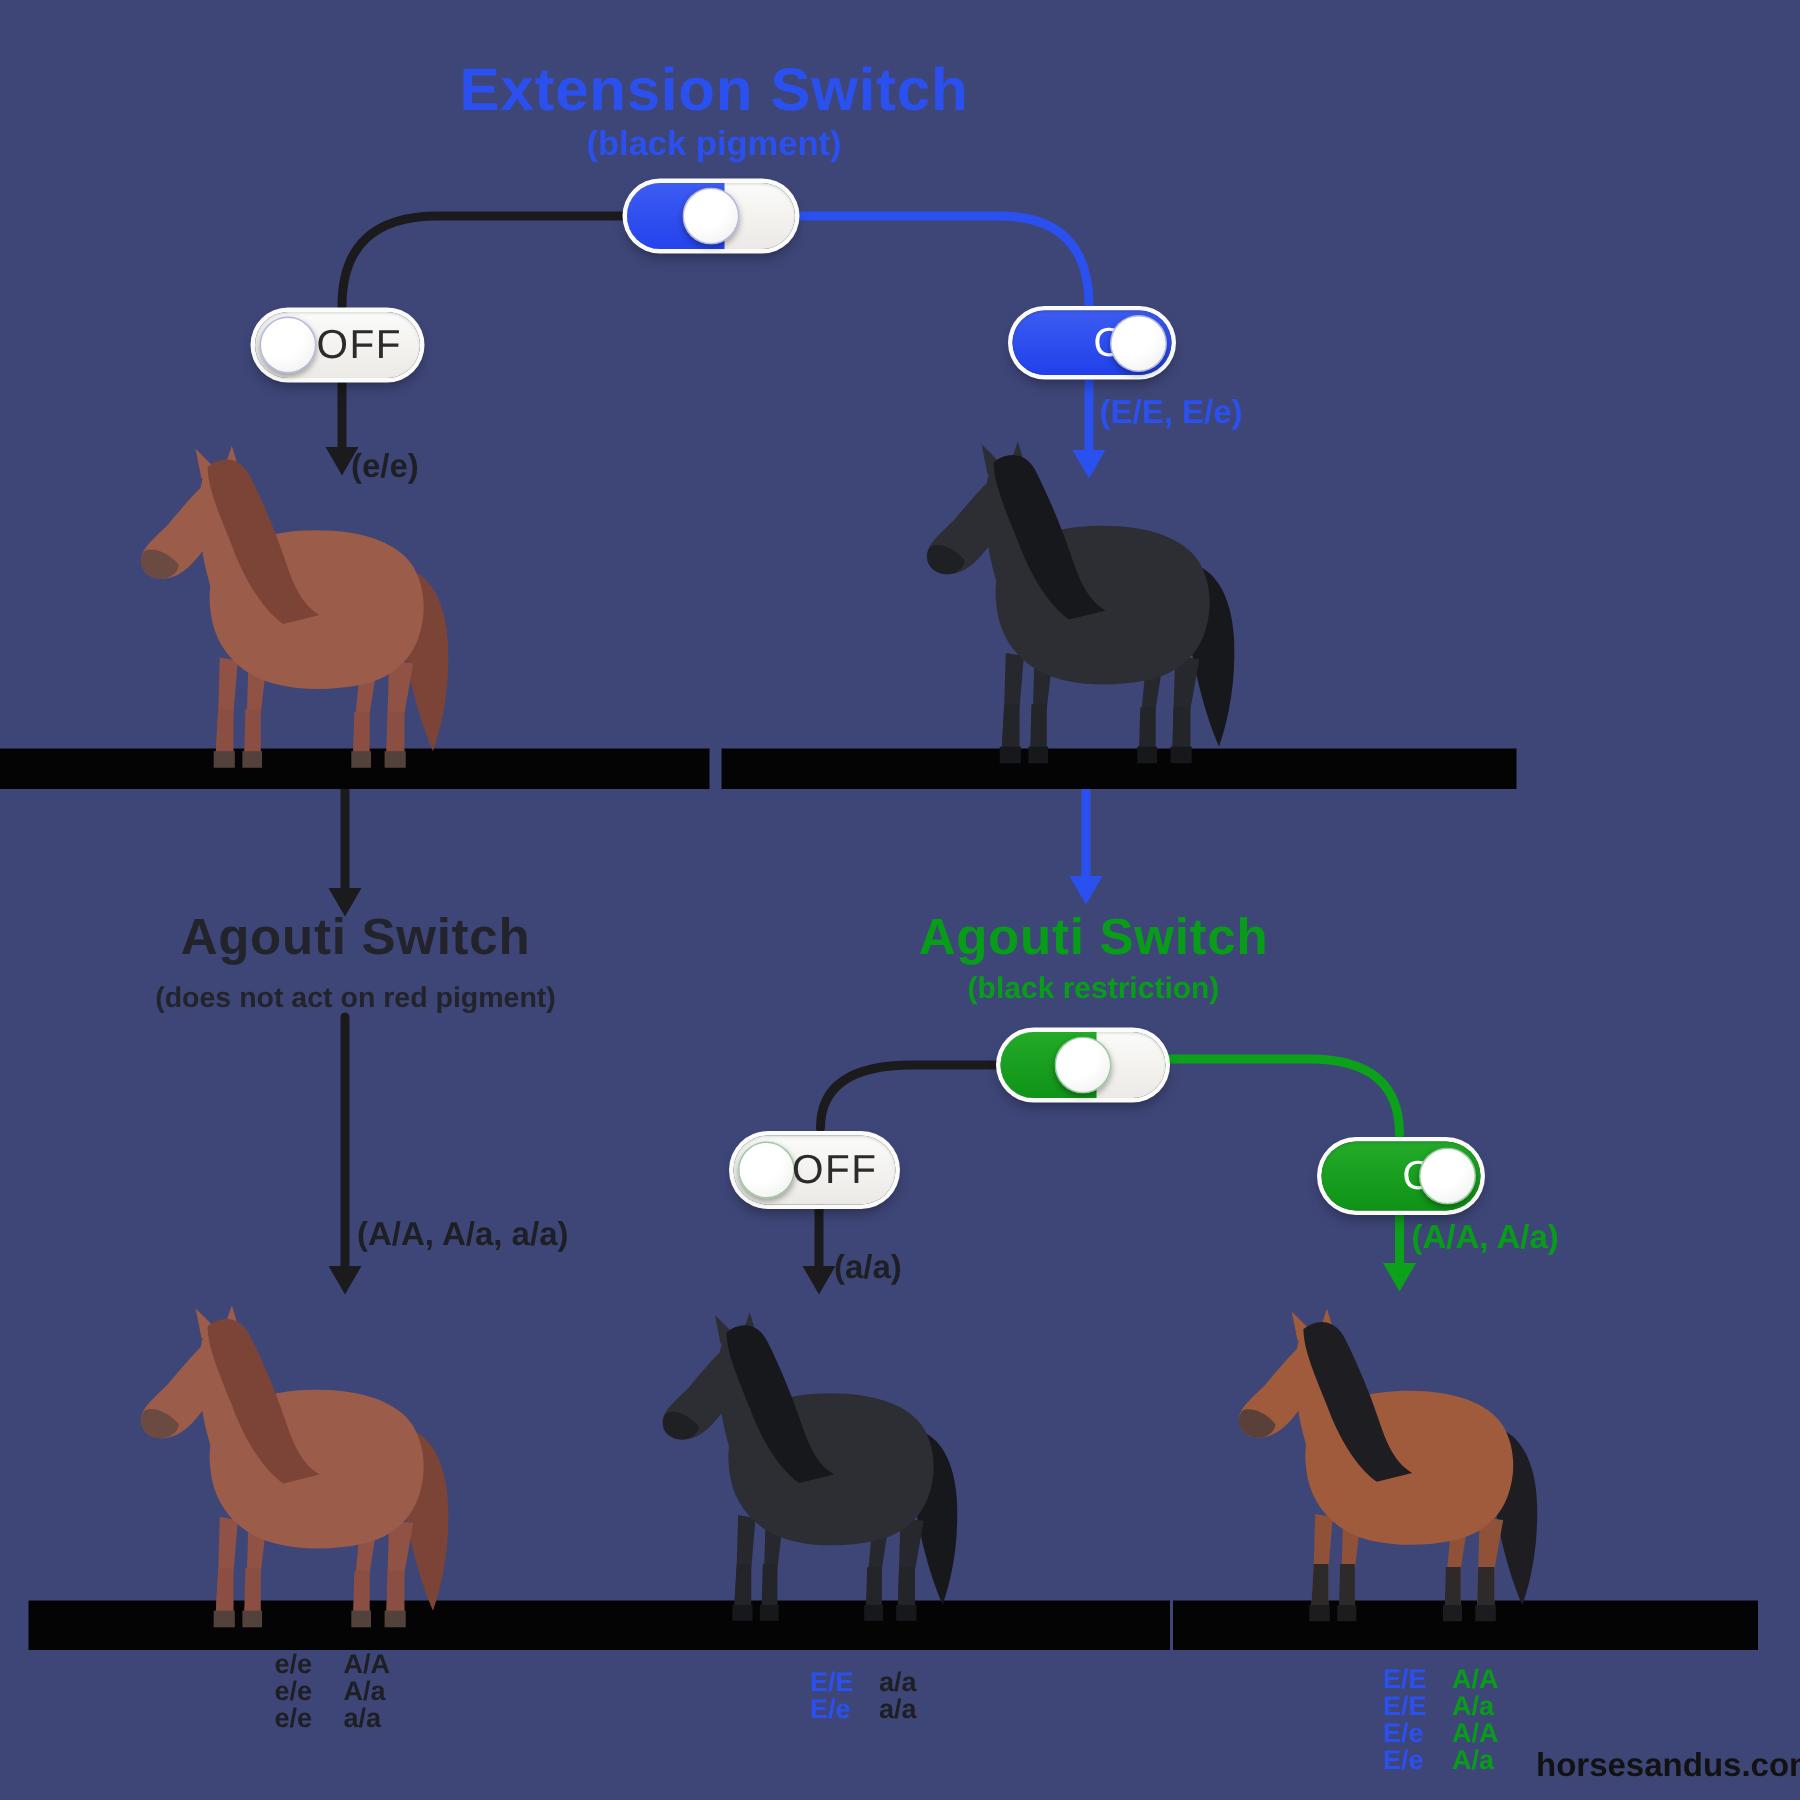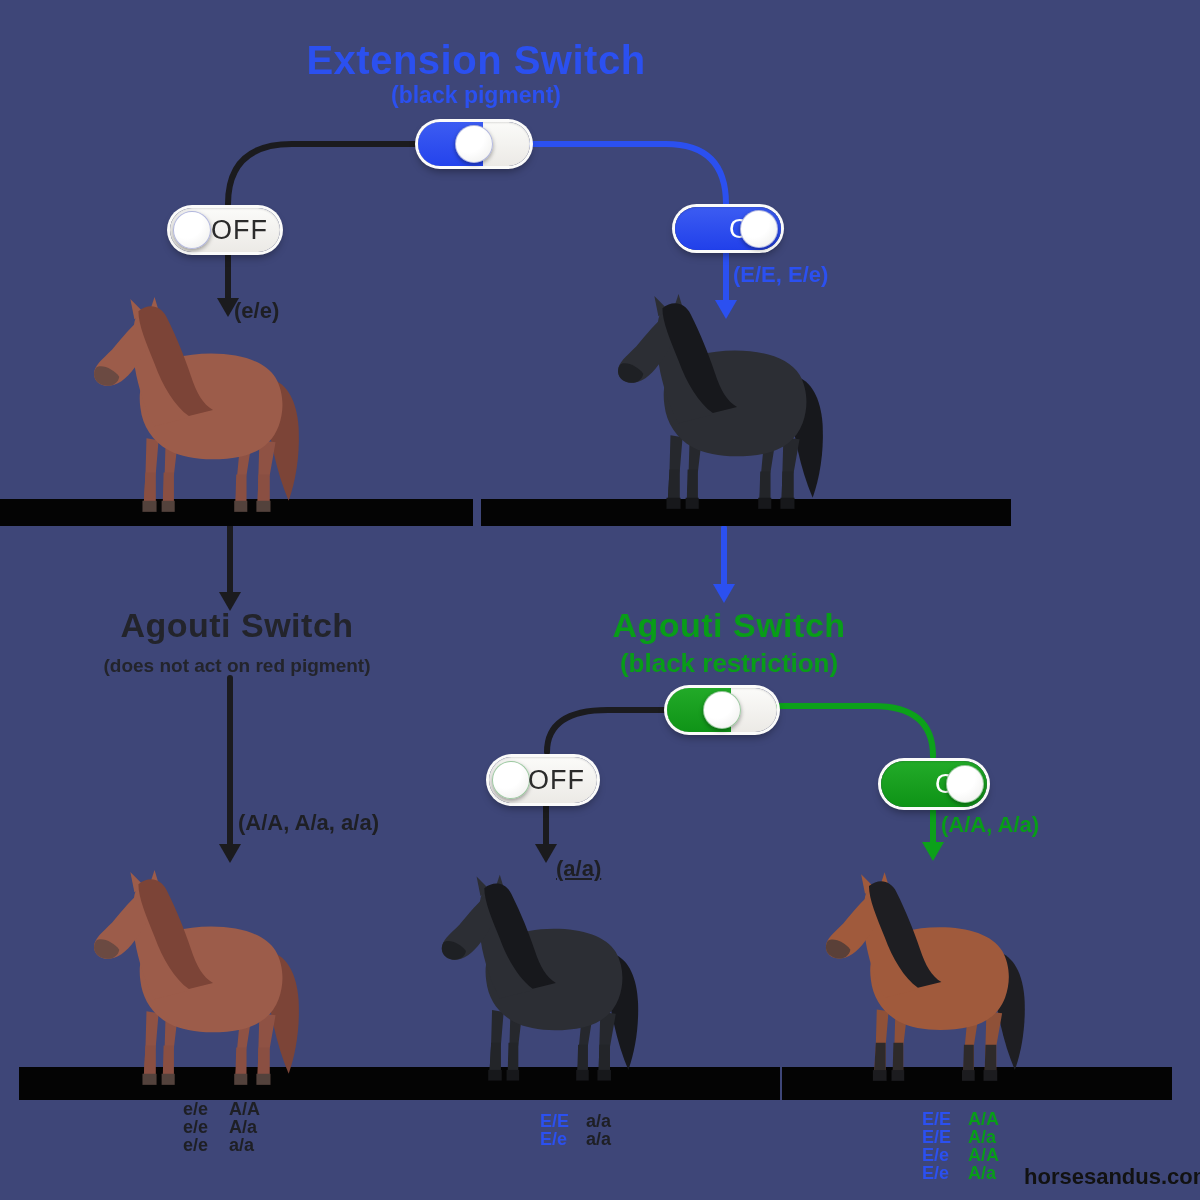--- a/index.html
+++ b/index.html
@@ -13,21 +13,21 @@
   .abs{position:absolute;}
 
   
   .title{font-weight:bold;text-align:center;letter-spacing:0.5px;}
   .title.ext{font-size:40px;color:#2b50f0;}
   .title.ag-red{font-size:34px;color:#23242b;}
   .title.ag-blk{font-size:34px;color:#089d18;}
   .subtitle{font-weight:bold;text-align:center;}
   .subtitle.ext{font-size:23px;color:#2b50f0;}
   .subtitle.ag-red{font-size:19px;color:#23242b;margin-top:10px;}
-  .subtitle.ag-blk{font-size:26px;color:#089d18;}
+  .subtitle.ag-blk{font-size:20px;color:#089d18;}
   .geno-label{font-weight:bold;font-size:22px;white-space:nowrap;}
   .geno-label.blk{color:#1e1f24;}
   .geno-label.blu{color:#2b50f0;}
   .geno-label.grn{color:#089d18;}
 
   
   .toggle{
     position:absolute;border-radius:999px;
     background:linear-gradient(#fbfbf9,#eceae6);
     box-shadow:0 0 0 3px #fbfbfa, 0 5px 9px rgba(0,0,0,.38), inset 0 1px 2px rgba(0,0,0,.12);
@@ -191,21 +191,21 @@
   <div class="toggle" style="left:489px;top:757px;width:108px;height:46px;">
     <div class="knob k-left ring-green" style="top:4px;"></div>
     <span class="t-label lab-right">OFF</span>
   </div>
 
   <div class="toggle pill-green" style="left:881px;top:761px;width:106px;height:46px;">
     <span class="t-label lab-left">ON</span>
     <div class="knob k-right ring-green" style="top:4px;"></div>
   </div>
 
-  <div class="abs geno-label blk" style="left:556px;top:856px;text-decoration:underline;">(a/a)</div>
+  <div class="abs geno-label blk" style="left:556px;top:832px;">(a/a)</div>
   <div class="abs geno-label grn" style="left:941px;top:812px;text-align:right;">(A/A, A/a)</div>
 
   <svg class="horse chestnut" style="left:88px;top:866px;" width="242" height="230">
       <use href="#horse-shape"></use>
     </svg>
   <svg class="horse black" style="left:436px;top:866px;" width="232" height="230">
       <use href="#horse-shape"></use>
     </svg>
   <svg class="horse bay" style="left:820px;top:864px;" width="235" height="232">
       <use href="#horse-shape"></use>

